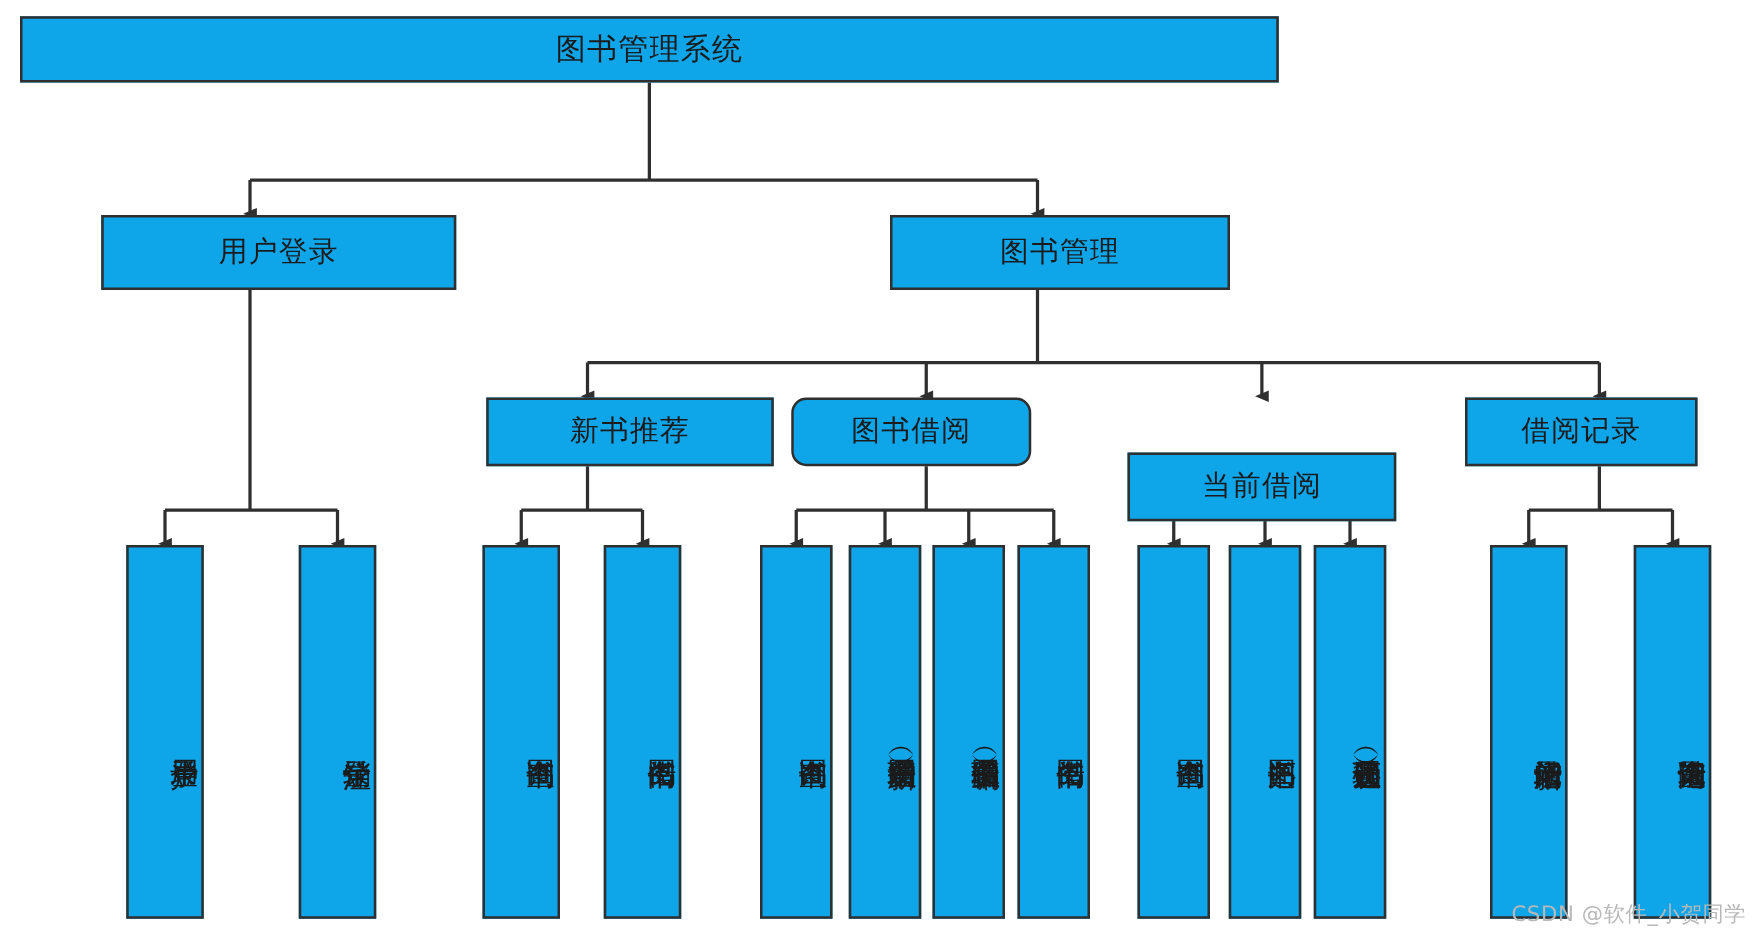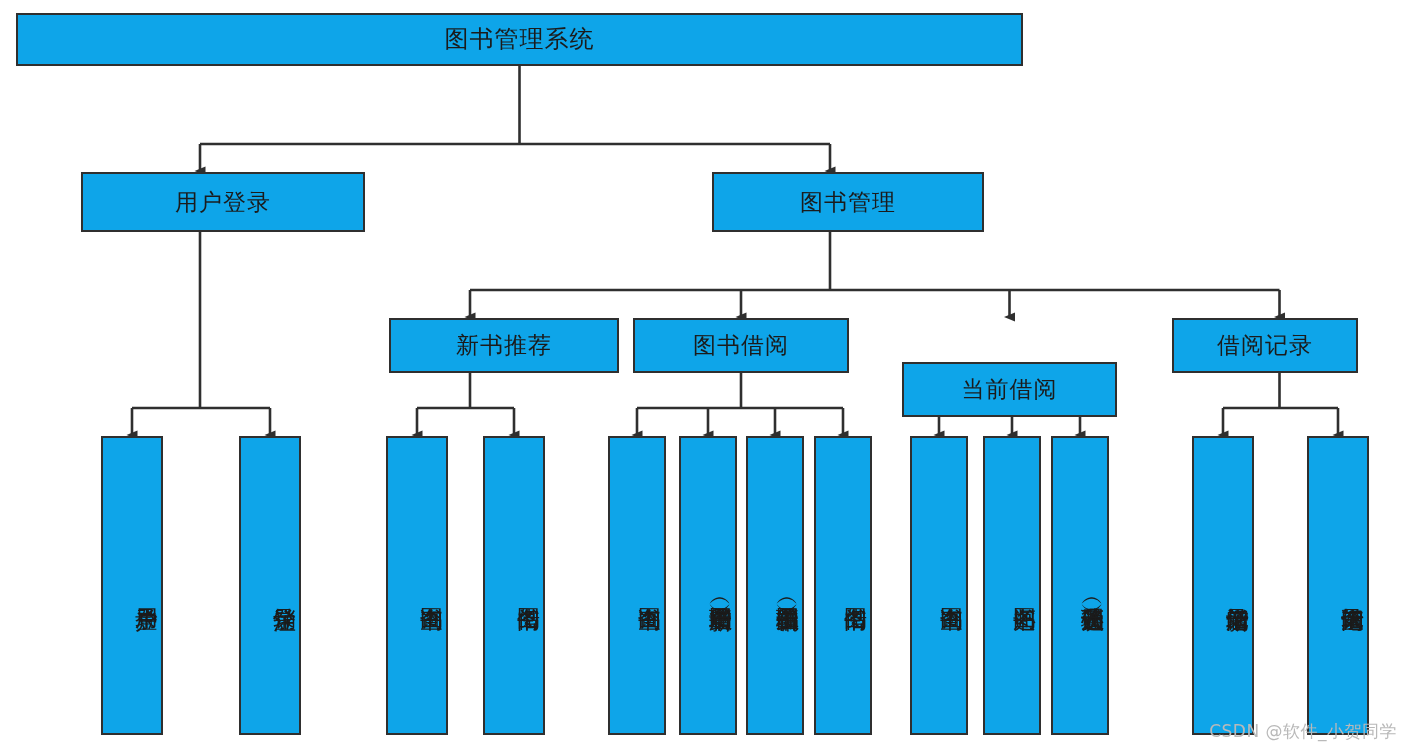--- a/index.html
+++ b/index.html
@@ -122,21 +122,21 @@
       </div>
       <div class="node horiz" style="left: 81px; top: 172px; width: 284px; height: 60px;">
         <span class="hlabel">用户登录</span>
       </div>
       <div class="node horiz" style="left: 712px; top: 172px; width: 272px; height: 60px;">
         <span class="hlabel">图书管理</span>
       </div>
       <div class="node horiz" style="left: 361px; top: 318px; width: 230px; height: 55px; margin-left: 28px;">
         <span class="hlabel">新书推荐</span>
       </div>
-      <div class="node horiz" style="left: 633px; top: 318px; width: 216px; height: 55px;">
+      <div class="node horiz" style="left: 633px; top: 318px; width: 192px; height: 55px; border-radius: 12px;">
         <span class="hlabel">图书借阅</span>
       </div>
       <div class="node horiz" style="left: 902px; top: 318px; width: 215px; height: 55px; margin-top: 44px;">
         <span class="hlabel">当前借阅</span>
       </div>
       <div class="node horiz" style="left: 1172px; top: 318px; width: 186px; height: 55px;">
         <span class="hlabel">借阅记录</span>
       </div>
       <div class="node vert" style="left: 101px; top: 436px; width: 62px; height: 299px;">
         <span class="vlabel">用户登录</span>

